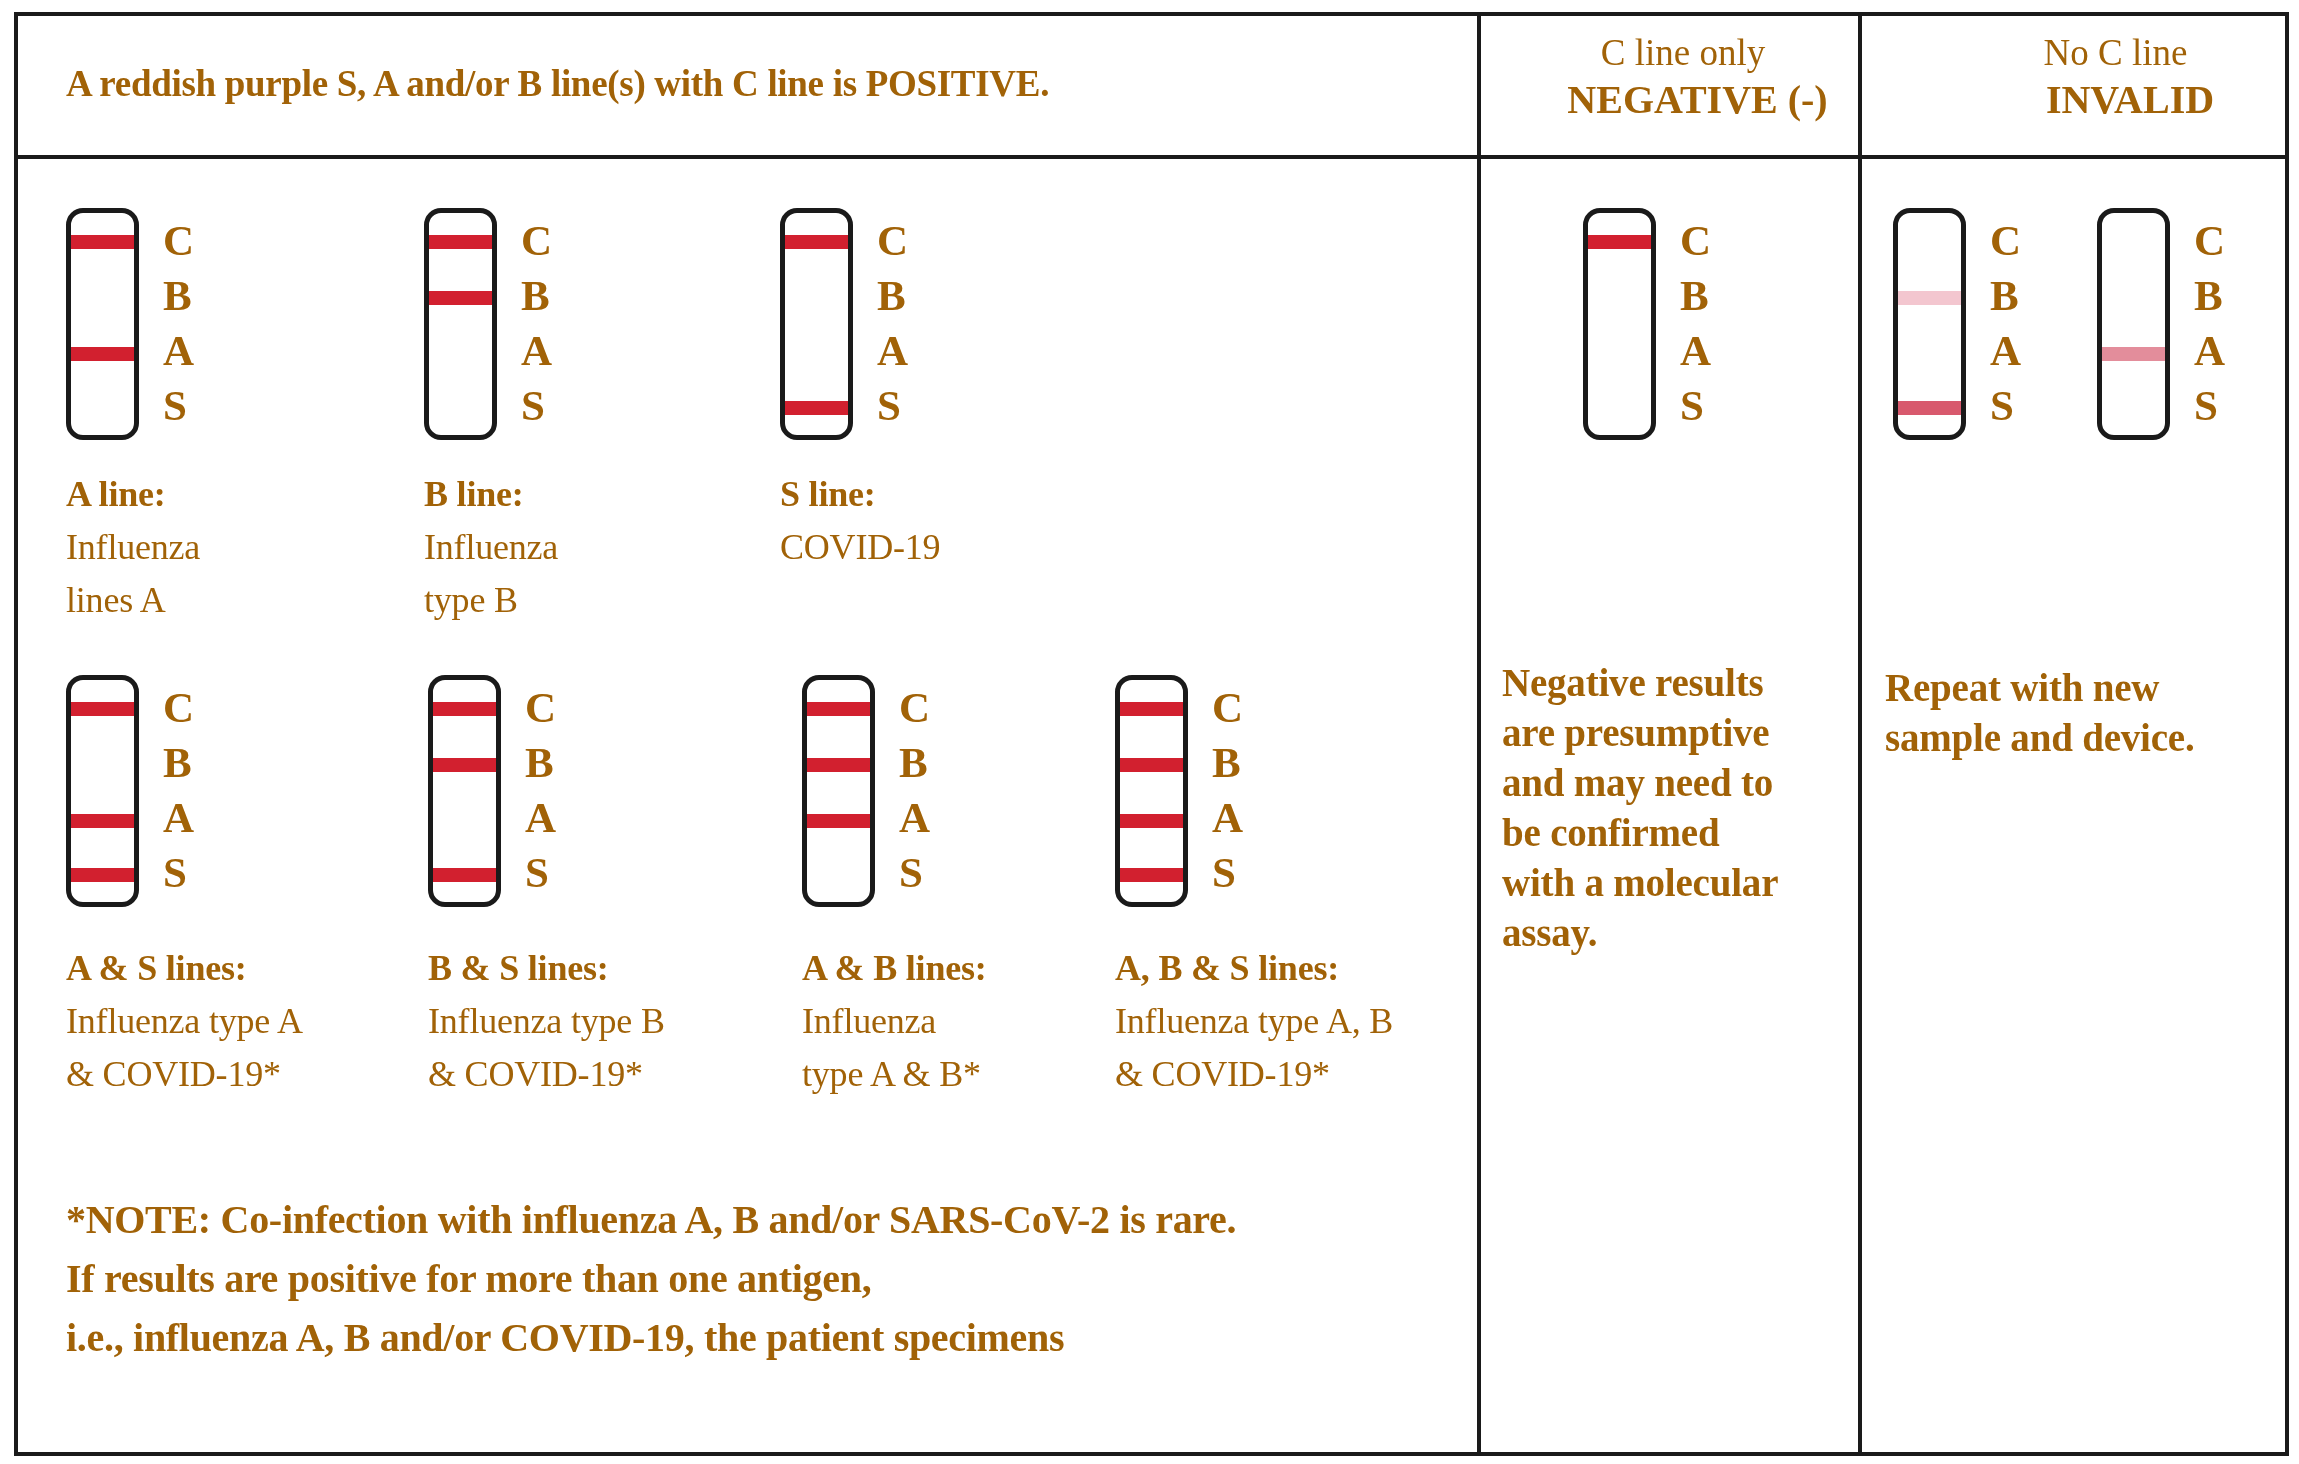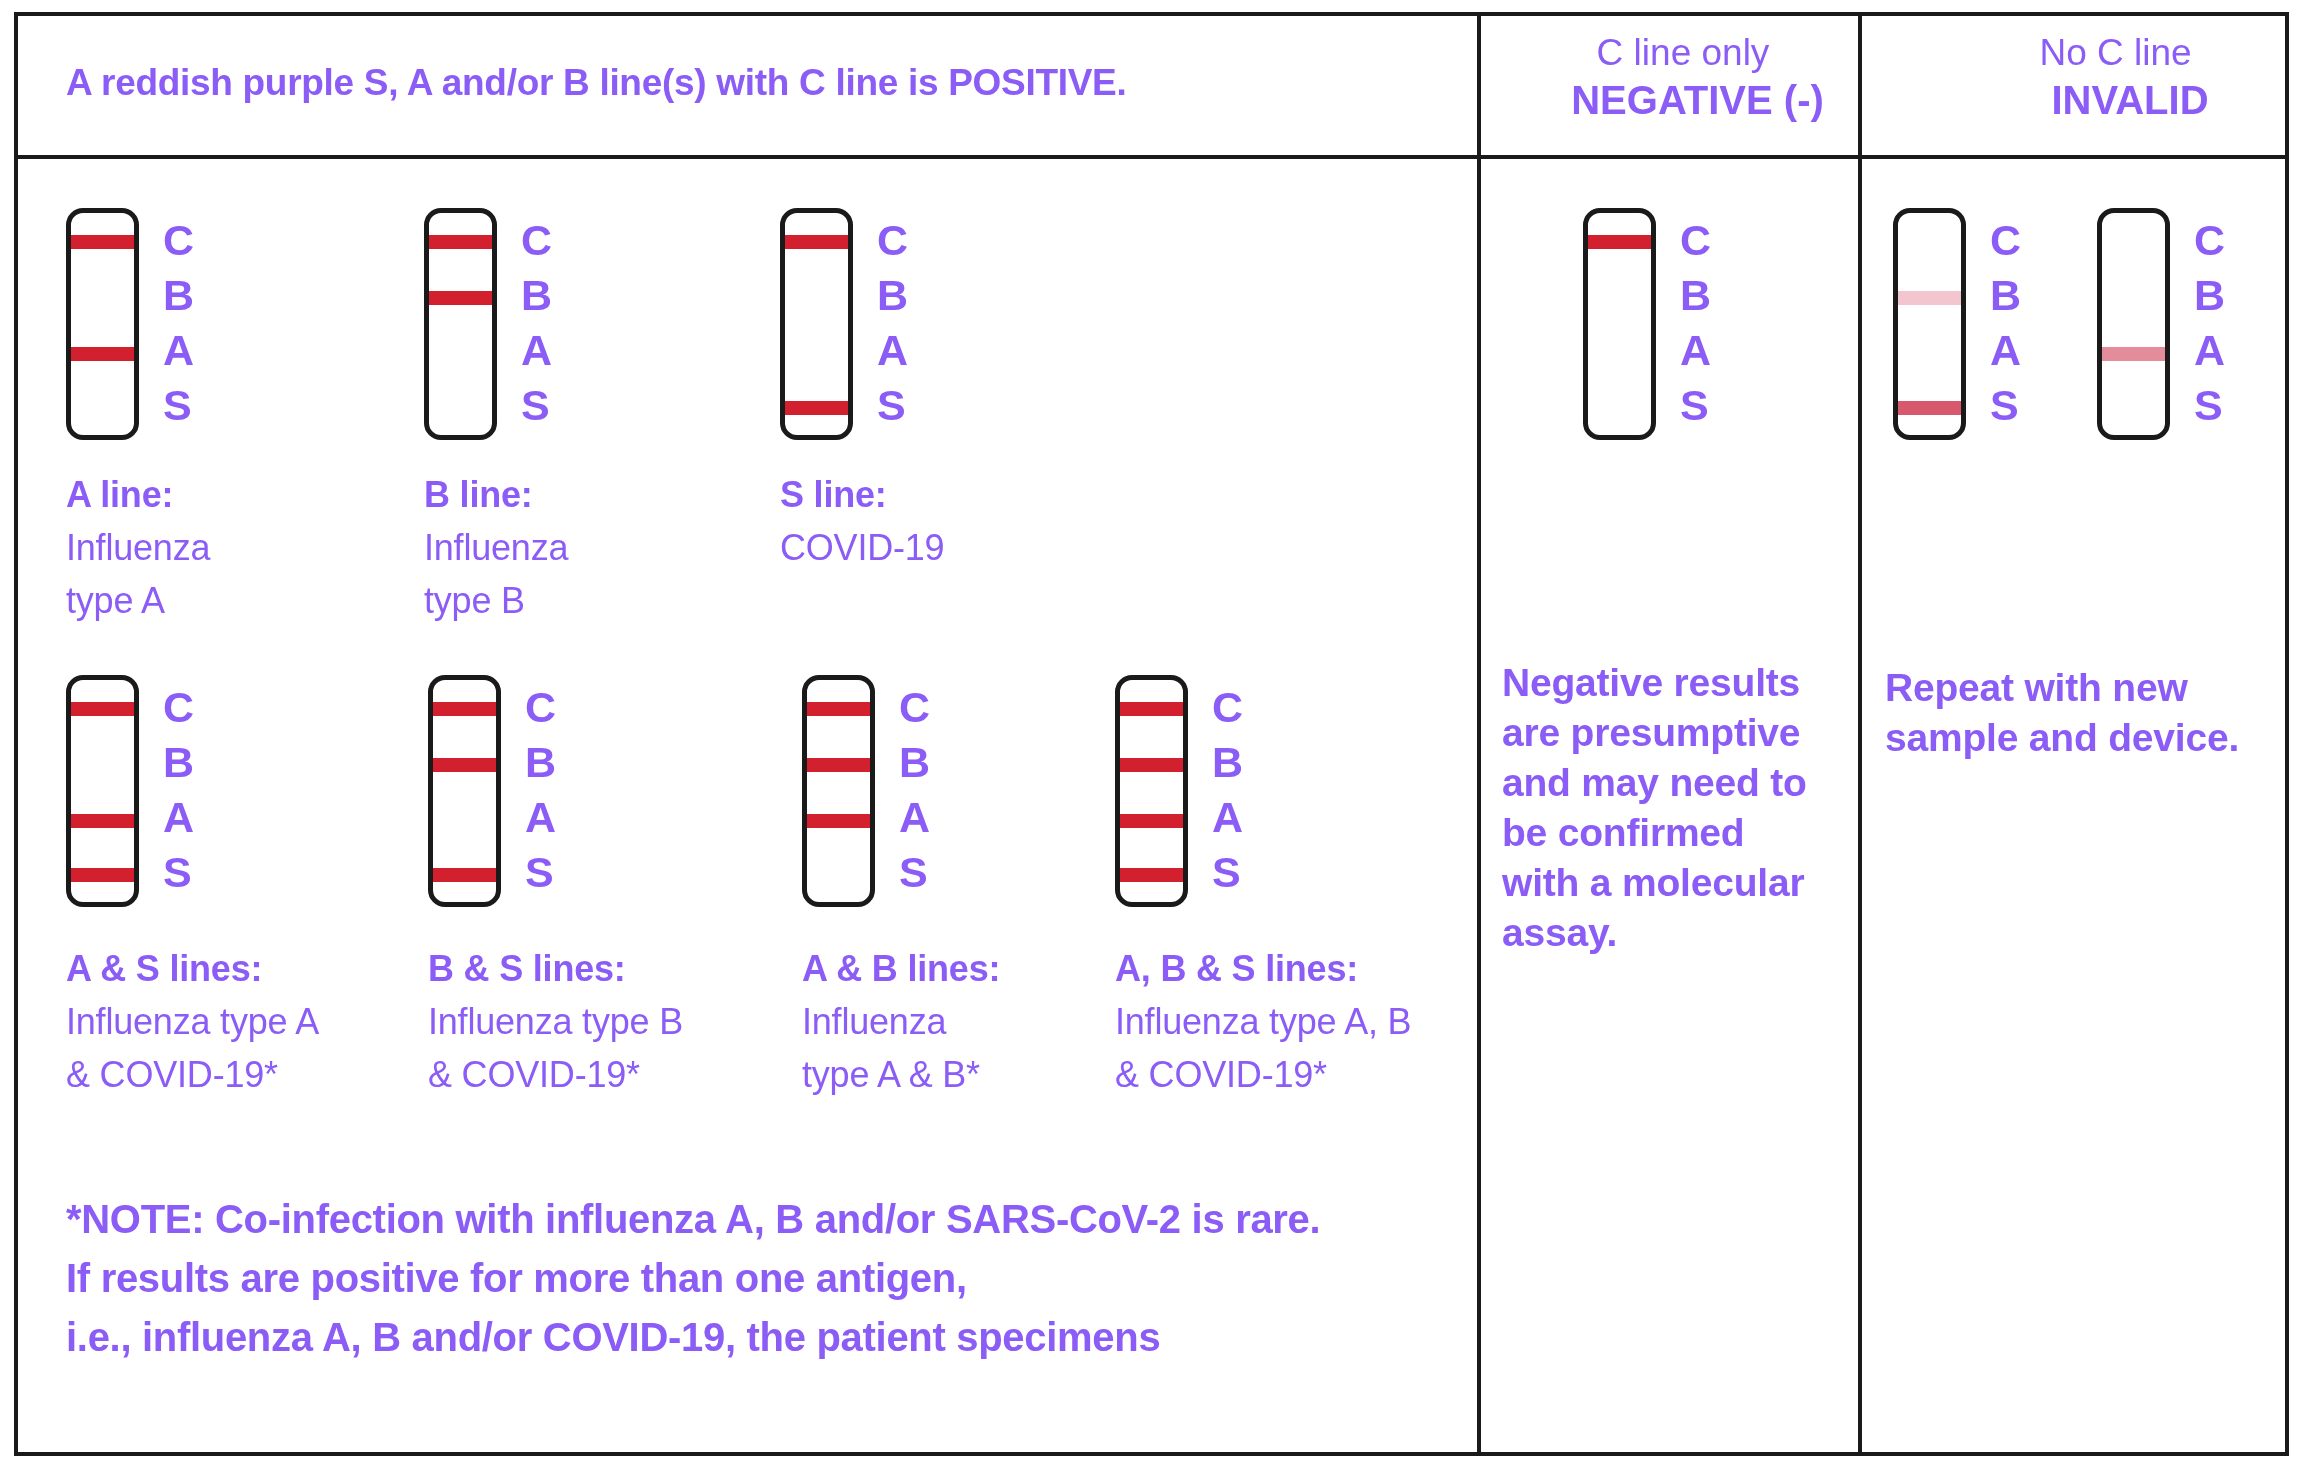--- a/index.html
+++ b/index.html
@@ -1,18 +1,18 @@
 <!DOCTYPE html>
 <html><head>
 <meta charset="utf-8">
 <style>
   html,body{margin:0;padding:0;background:#ffffff;}
   .canvas{
     position:relative;width:2299px;height:1464px;background:#ffffff;
-    font-family:Liberation Sans, sans-serif;color:#8b5cf6;
+    font-family:Liberation Serif, serif;color:#a16207;
   }
   .table{
     position:absolute;left:14px;top:12px;width:2267px;height:1436px;
     border:4px solid #1a1a1a;background:#fff;
   }
   .vdiv{position:absolute;top:0;bottom:0;width:4px;background:#1a1a1a;}
   .vdiv1{left:1459px;}
   .vdiv2{left:1840px;}
   .hdr-rule{position:absolute;left:0;right:0;top:139px;height:4px;background:#1a1a1a;}
 
@@ -81,21 +81,21 @@
       <div class="labels">
         <span>C</span>
         <span>B</span>
         <span>A</span>
         <span>S</span>
       </div>
     </div>
     <div class="cap" style="left:48px;top:452px">
       <div class="t">A line:</div>
       <div>Influenza</div>
-      <div>type A</div>
+      <div>lines A</div>
     </div>
 
     <div class="grp" style="left:406px;top:192px">
       <div class="strip">
         <i class="tline at-c c-red"></i>
         <i class="tline at-b c-red"></i>
       </div>
       <div class="labels">
         <span>C</span>
         <span>B</span>

